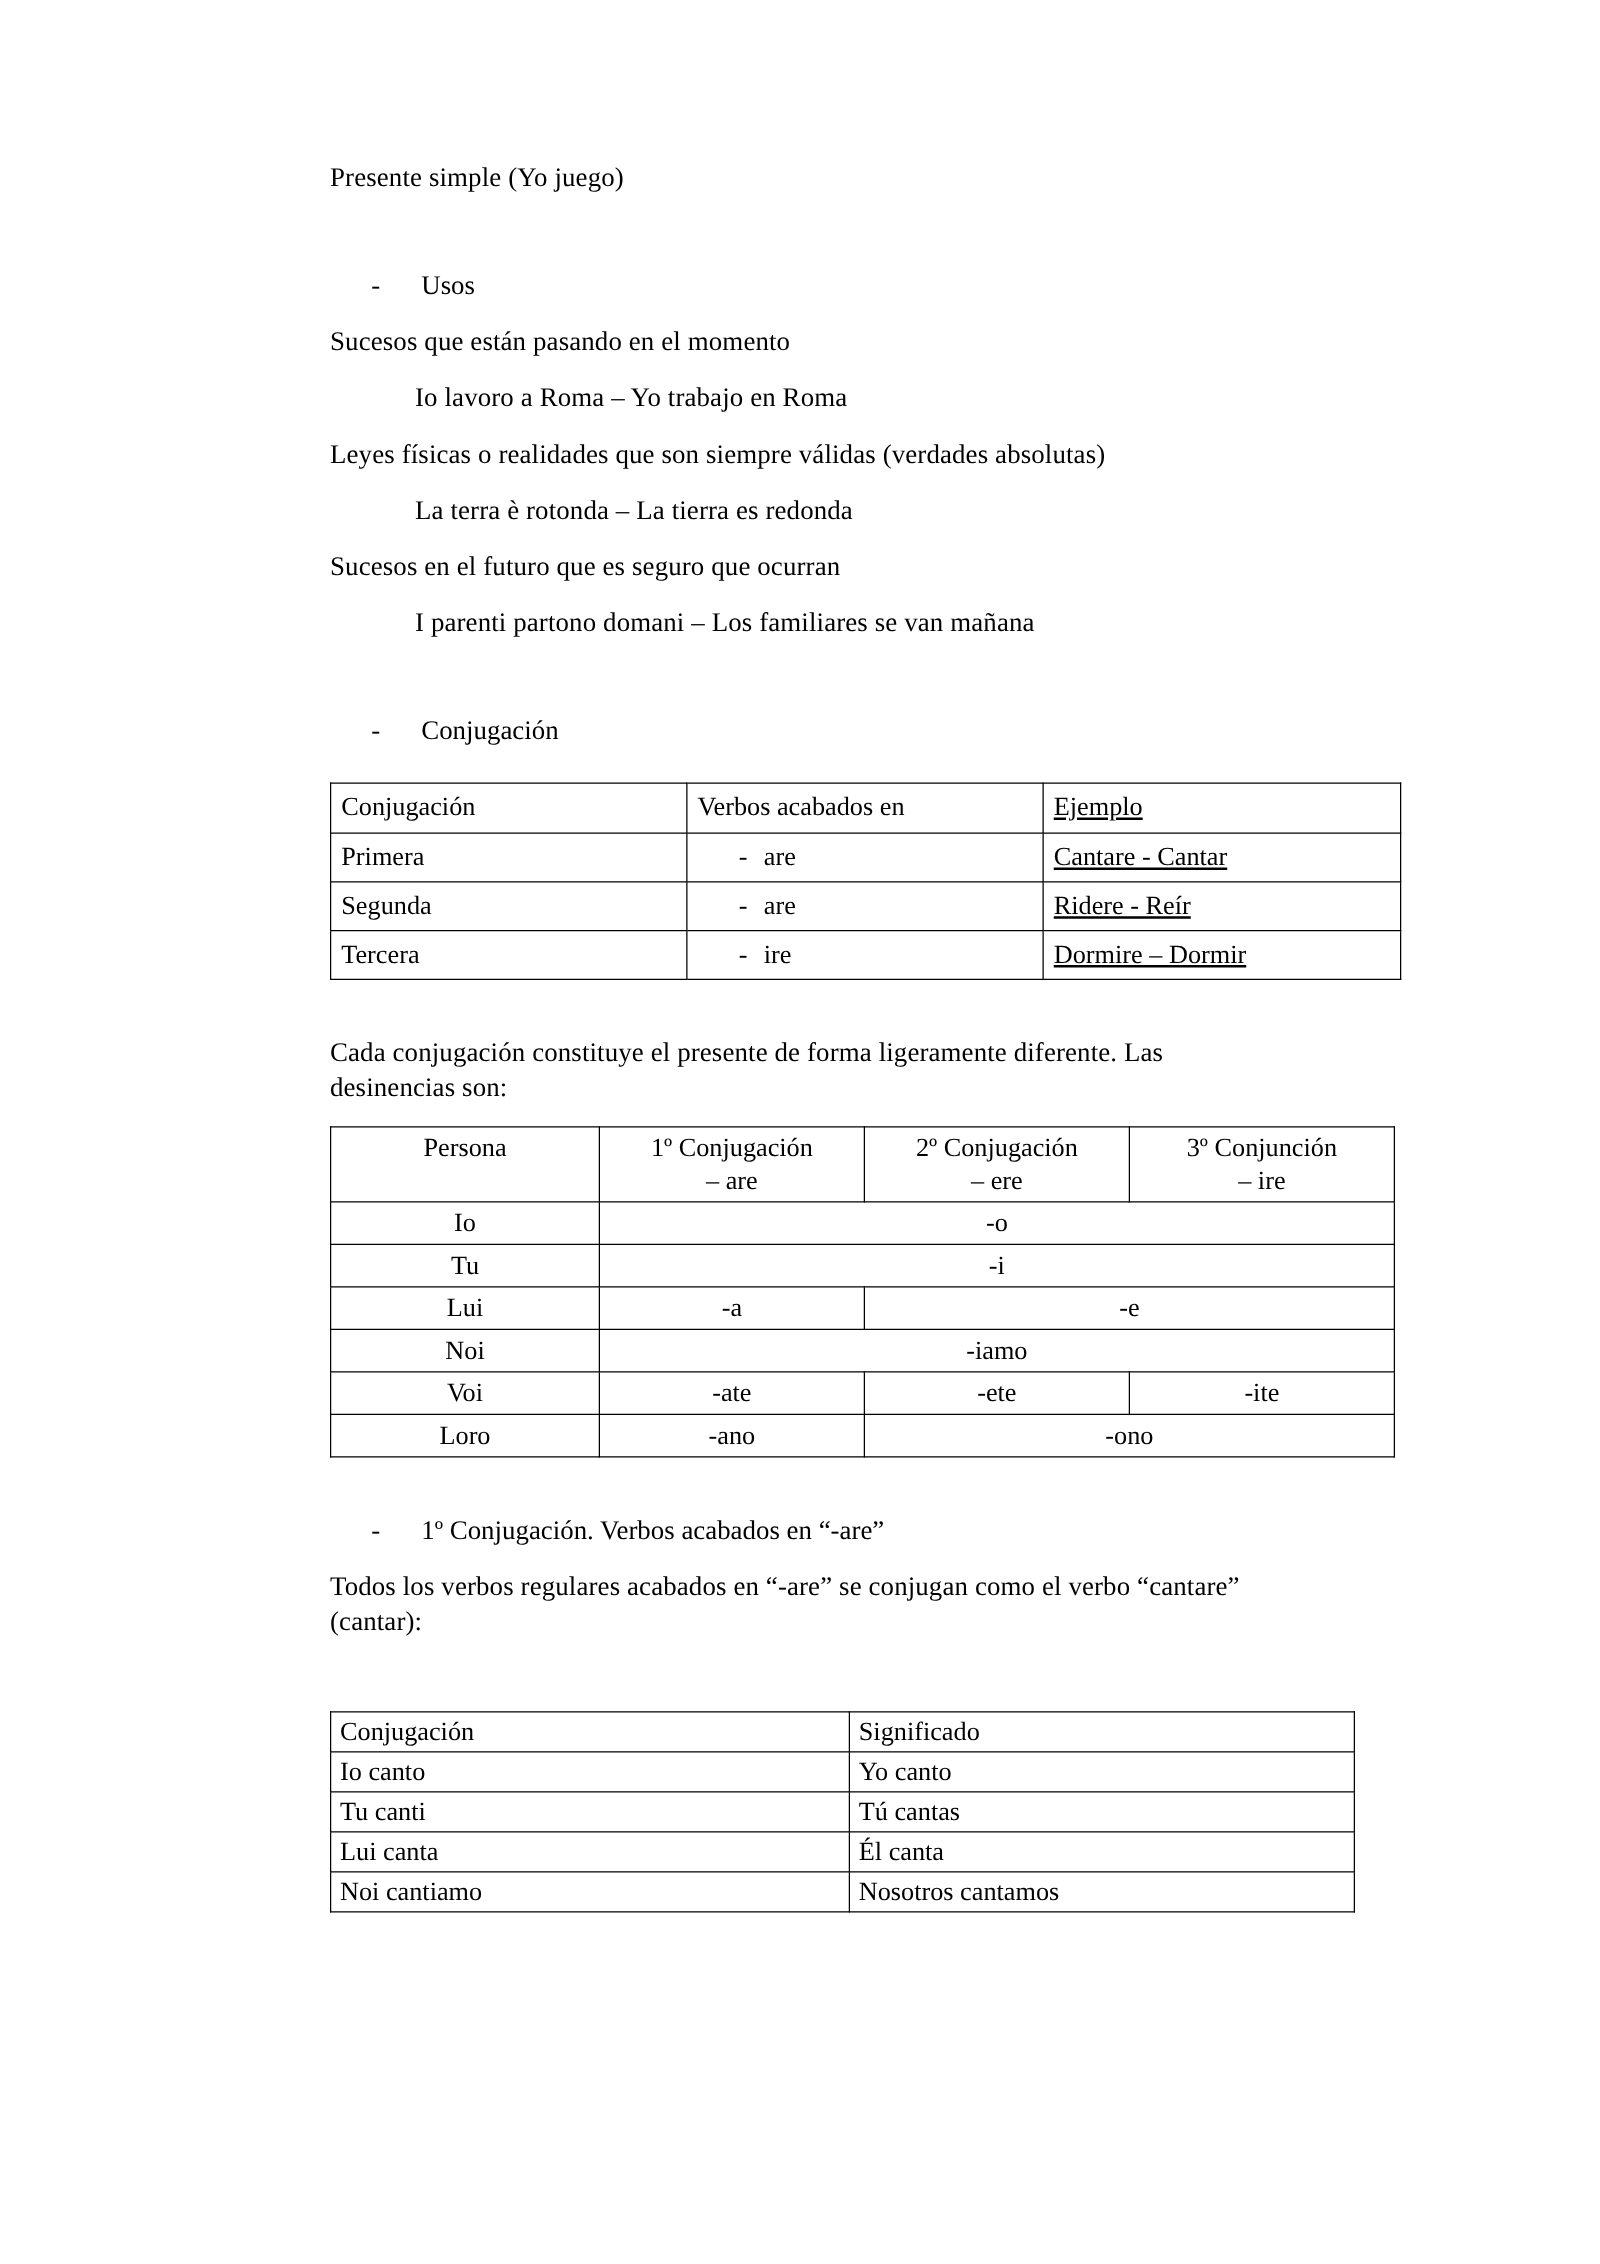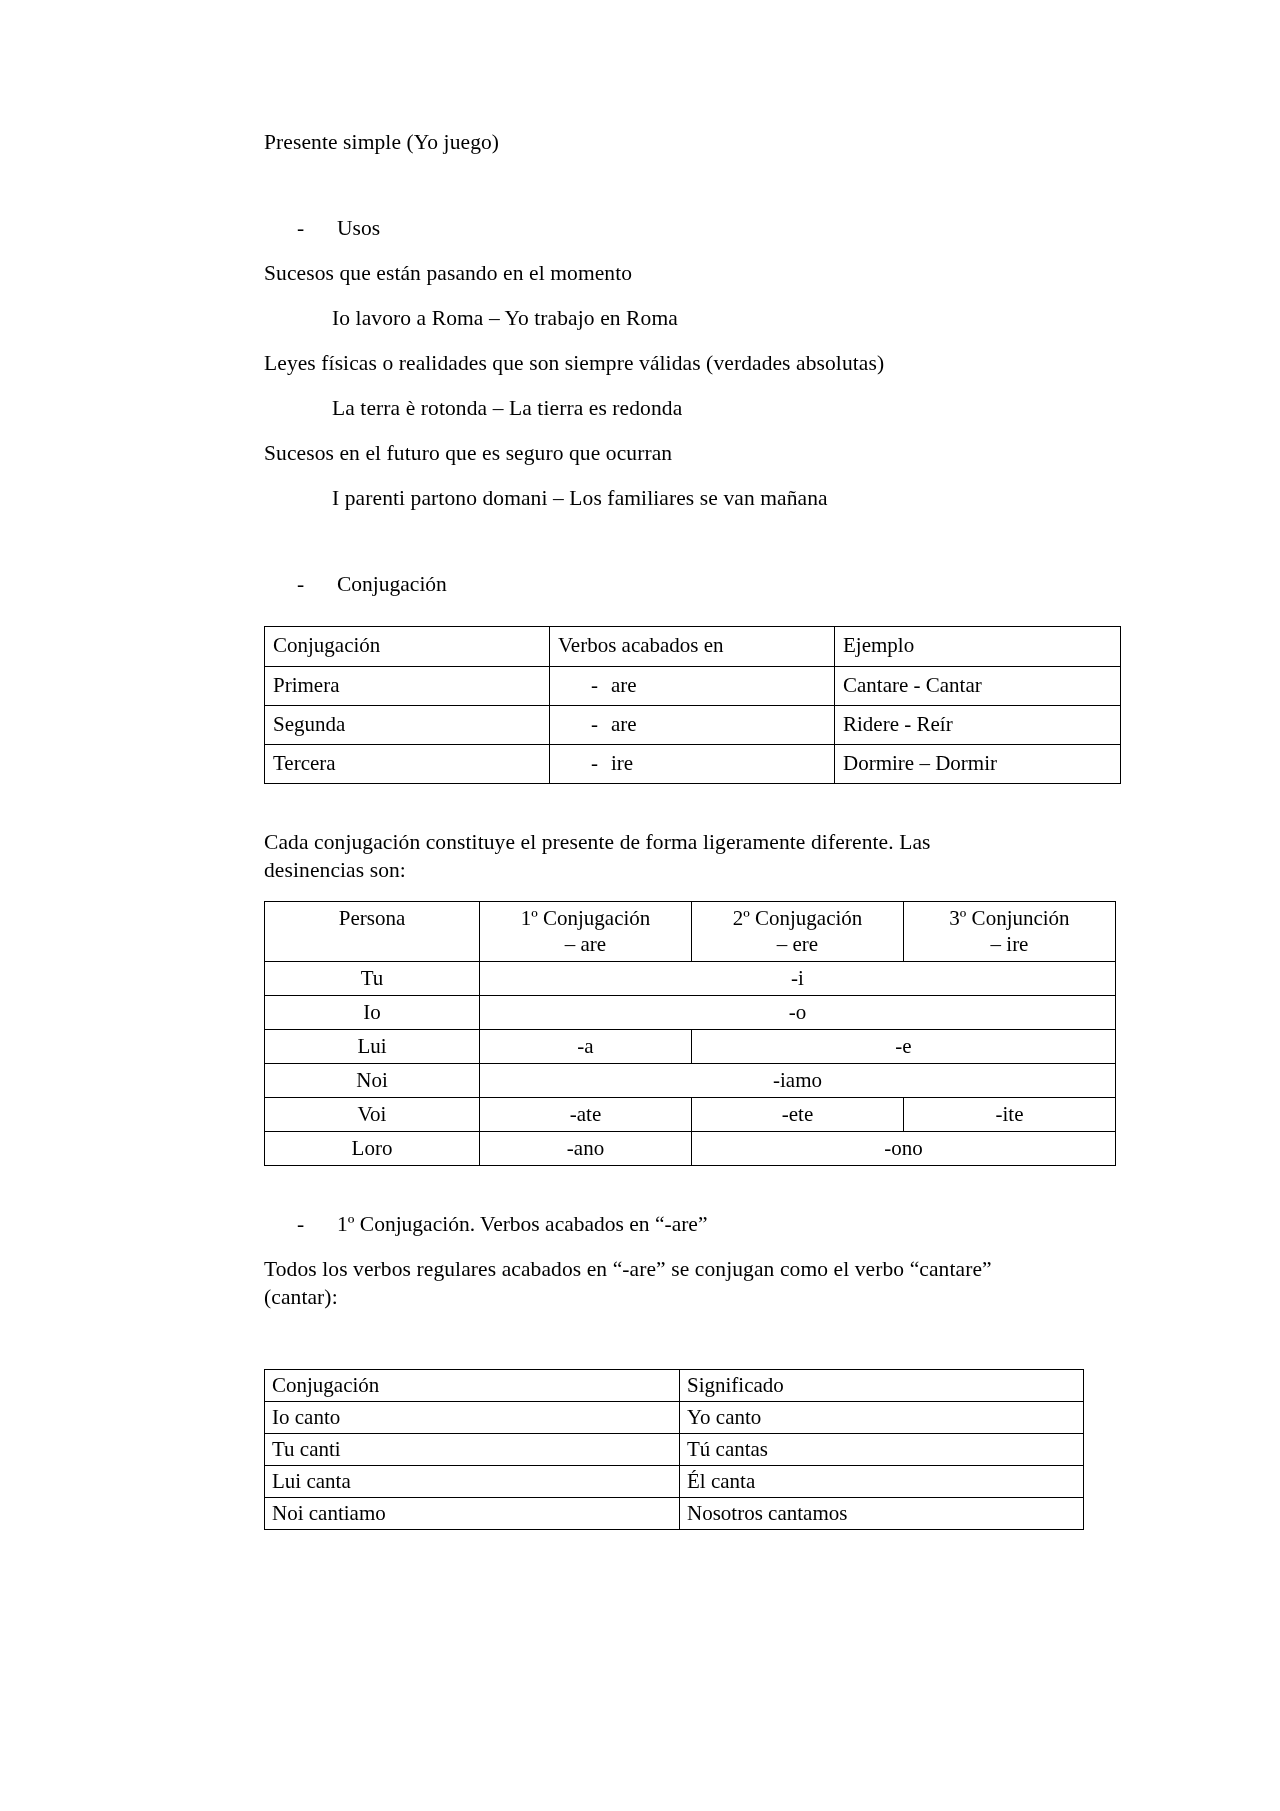--- a/index.html
+++ b/index.html
@@ -69,21 +69,21 @@
     border: 1px solid #000000;
     padding: 5px 8px 6px 8px;
     vertical-align: top;
     font-size: 21px;
     line-height: 27px;
     word-wrap: break-word;
   }
   
   .t-conj td.c1 { width: 268px; }
   .t-conj td.c2 { width: 268px; }
-  .t-conj td.c3 { width: 269px; }
+  .t-conj td.c3 { width: 269px; text-decoration: underline; }
   .t-conj td.tall { height: 28px; }
   .dash-cell {
     display: flex;
     align-items: baseline;
   }
   .dash-cell .d {
     width: 53px;
     flex: 0 0 53px;
     text-align: left;
     padding-left: 33px;
@@ -202,26 +202,26 @@
             <div>2º Conjugación</div>
             <div>– ere</div>
           </td>
           <td class="p4 hdr">
             <div>3º Conjunción</div>
             <div>– ire</div>
           </td>
         </tr>
 
         <tr>
+          <td class="p1">Io</td>
+          <td colspan="3">-o</td>
+        </tr>
+        <tr>
           <td class="p1">Tu</td>
           <td colspan="3">-i</td>
-        </tr>
-        <tr>
-          <td class="p1">Io</td>
-          <td colspan="3">-o</td>
         </tr>
         <tr>
           <td class="p1">Lui</td>
           <td class="p2">-a</td>
           <td colspan="2">-e</td>
         </tr>
         <tr>
           <td class="p1">Noi</td>
           <td colspan="3">-iamo</td>
         </tr>

